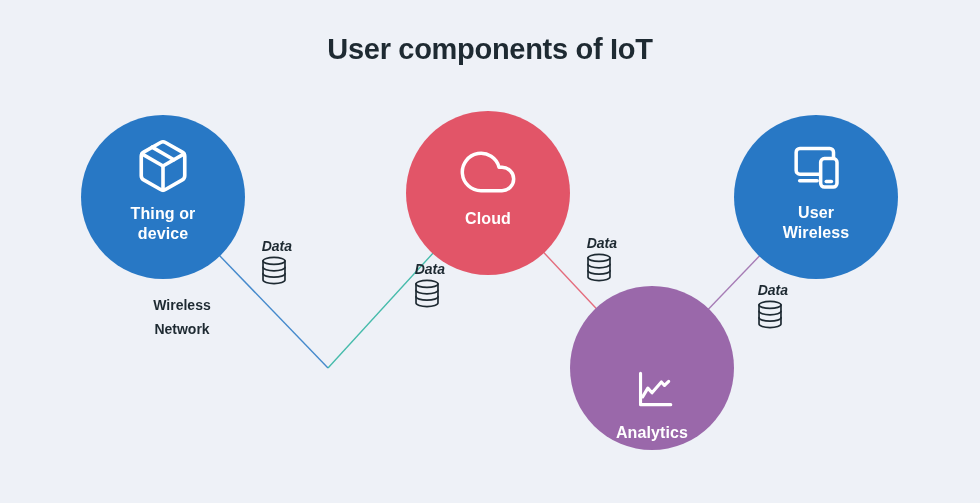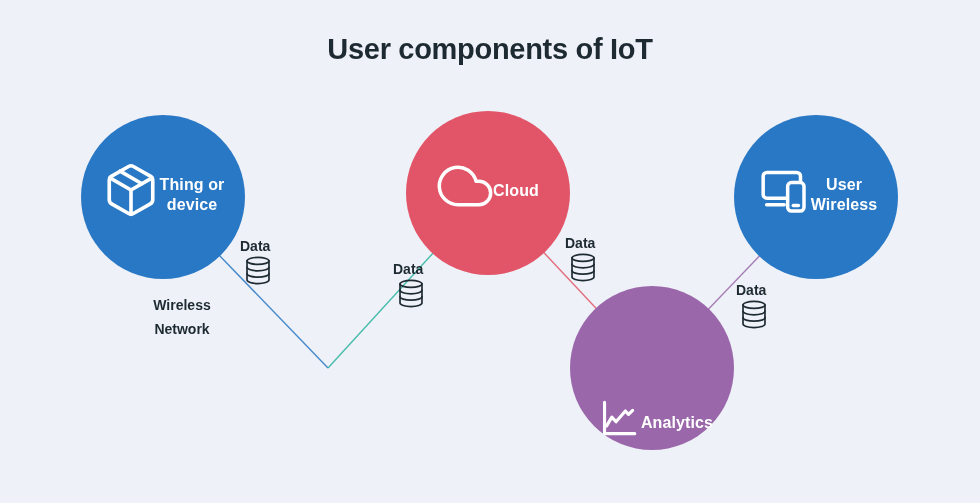--- a/index.html
+++ b/index.html
@@ -42,21 +42,21 @@
     position: absolute;
     width: 164px; height: 164px;
     border-radius: 50%;
     z-index: 1;
     display: flex;
     align-items: center;
     justify-content: center;
   }
   .node-inner {
     display: flex;
-    flex-direction: row;
+    flex-direction: column;
     align-items: center;
     transform: translateY(-7px);
   }
   .node-blue   { background: var(--blue, #2878c5); }
   .node-teal   { background: var(--teal, #29b29e); }
   .node-pink   { background: var(--pink, #e25568); }
   .node-purple { background: var(--purple, #9a68aa); }
   .node-label {
     margin-top: 9px;
     color: #ffffff;
@@ -73,22 +73,23 @@
   .n2 { left: 246px; top: 286px; }
   .n3 { left: 406px; top: 111px; }
   .n4 { left: 570px; top: 286px; align-items: flex-end; }
   .n5 { left: 734px; top: 115px; }
 
   .data-group {
     position: absolute;
     width: 52px;
     display: flex;
     flex-direction: column;
-    align-items: flex-start;
+    align-items: flex-end;
     z-index: 2;
+    font-style: italic;
   }
   .data-label {
     font-size: 14px;
     font-weight: 700;
     color: var(--text_dark, #1e2a32);
     line-height: 15px;
     margin-bottom: 1px;
   }
   .d1 { left: 240px; top: 239px; }
   .d2 { left: 393px; top: 262px; }

